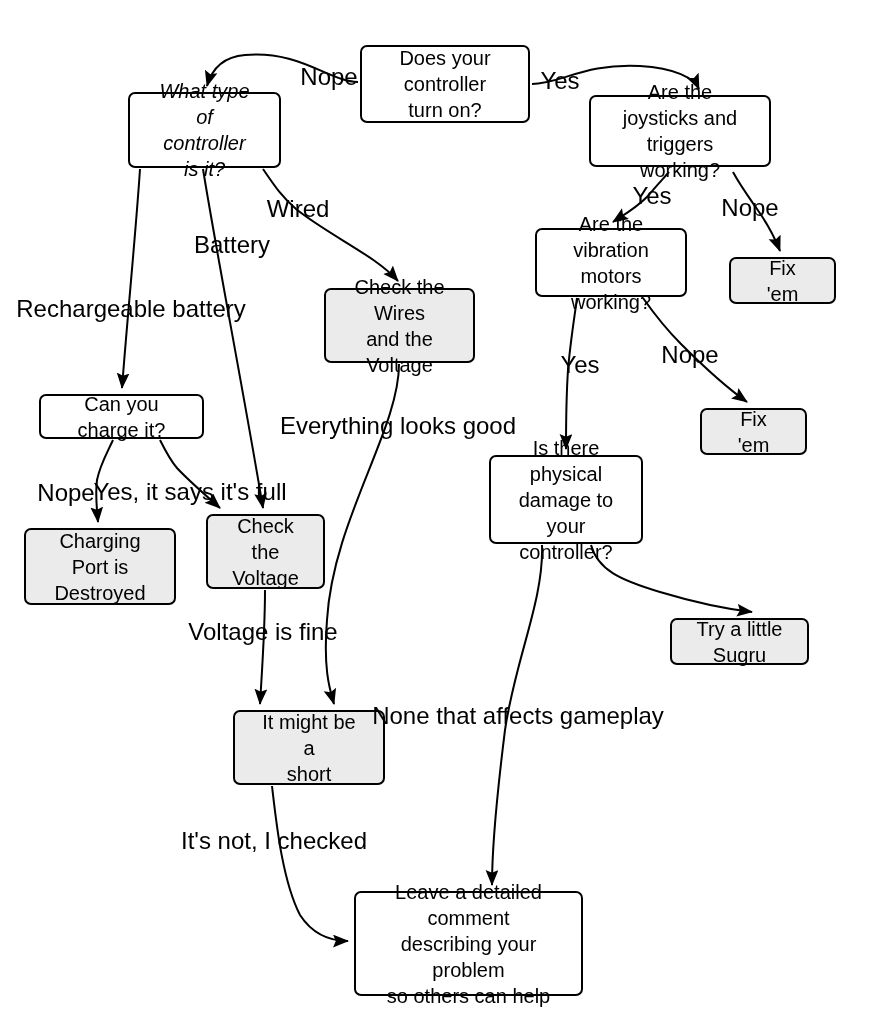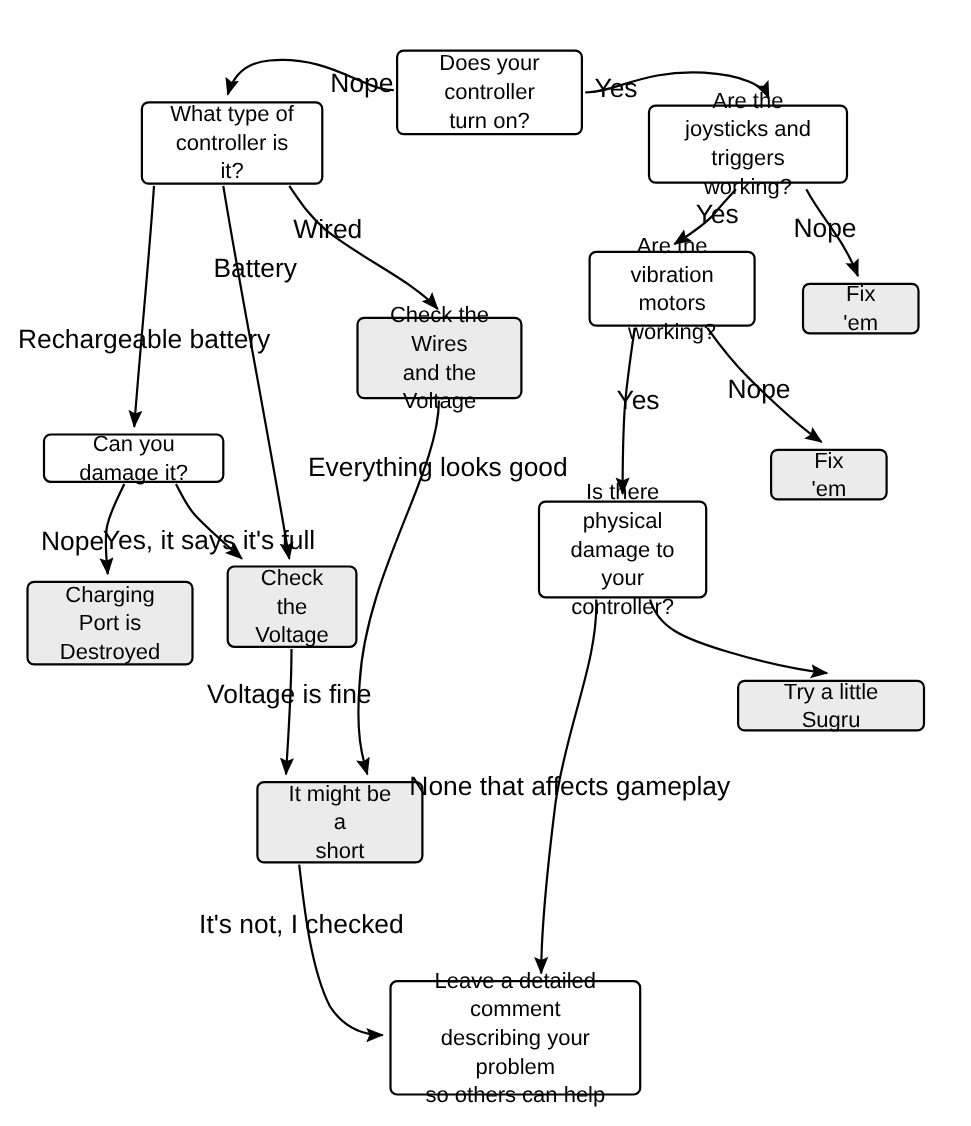--- a/index.html
+++ b/index.html
@@ -88,39 +88,39 @@
         <path class="edge-path" d="M 160 440 C 166 452 170 460 177 468 C 188 480 202 492 220 508" marker-end="url(#arrowhead)"></path>
         <path class="edge-path" d="M 265 590 C 265 630 262 670 260 704" marker-end="url(#arrowhead)"></path>
         <path class="edge-path" d="M 591 545 C 598 570 620 580 660 592 C 700 604 735 610 752 612" marker-end="url(#arrowhead)"></path>
         <path class="edge-path" d="M 542 545 C 544 600 515 660 505 730 C 495 810 492 860 492 885" marker-end="url(#arrowhead)"></path>
         <path class="edge-path" d="M 272 786 C 276 820 282 880 300 915 C 315 938 335 941 348 941" marker-end="url(#arrowhead)"></path>
       </g>
   </svg>
   <div id="nodes-layer">
       <div class="node decision" style="left: 360px; top: 45px; width: 170px; height: 78px;">Does your
 controller turn on?</div>
-      <div class="node decision" style="left: 128px; top: 92px; width: 166px; height: 76px;">What type of
+      <div class="node decision" style="left: 128px; top: 92px; width: 153px; height: 76px; font-style: italic;">What type of
 controller is it?</div>
       <div class="node decision" style="left: 589px; top: 95px; width: 182px; height: 72px;">Are the joysticks and
 triggers working?</div>
       <div class="node decision" style="left: 535px; top: 228px; width: 152px; height: 69px;">Are the vibration
 motors working?</div>
       <div class="node action" style="left: 729px; top: 257px; width: 107px; height: 47px;">Fix 'em</div>
       <div class="node action" style="left: 700px; top: 408px; width: 107px; height: 47px;">Fix 'em</div>
       <div class="node action" style="left: 324px; top: 288px; width: 151px; height: 75px;">Check the Wires
 and the Voltage</div>
-      <div class="node decision" style="left: 39px; top: 394px; width: 165px; height: 45px;">Can you damage it?</div>
+      <div class="node decision" style="left: 39px; top: 394px; width: 165px; height: 45px;">Can you charge it?</div>
       <div class="node action" style="left: 24px; top: 528px; width: 152px; height: 77px;">Charging Port is
 Destroyed</div>
       <div class="node action" style="left: 206px; top: 514px; width: 119px; height: 75px;">Check the
 Voltage</div>
       <div class="node decision" style="left: 489px; top: 455px; width: 154px; height: 89px;">Is there physical
 damage to your
 controller?</div>
-      <div class="node action" style="left: 670px; top: 618px; width: 171px; height: 47px;">Try a little Sugru</div>
+      <div class="node action" style="left: 670px; top: 618px; width: 139px; height: 47px;">Try a little Sugru</div>
       <div class="node action" style="left: 233px; top: 710px; width: 152px; height: 75px; text-align: center;">It might be a
 short</div>
       <div class="node terminal" style="left: 354px; top: 891px; width: 229px; height: 105px;">Leave a detailed comment
 describing your problem
 so others can help</div>
     </div>
   <div id="labels-layer">
       <div class="edge-label" style="left: 329px; top: 77px;">Nope</div>
       <div class="edge-label" style="left: 560px; top: 81px;">Yes</div>
       <div class="edge-label" style="left: 131px; top: 309px;">Rechargeable battery</div>

